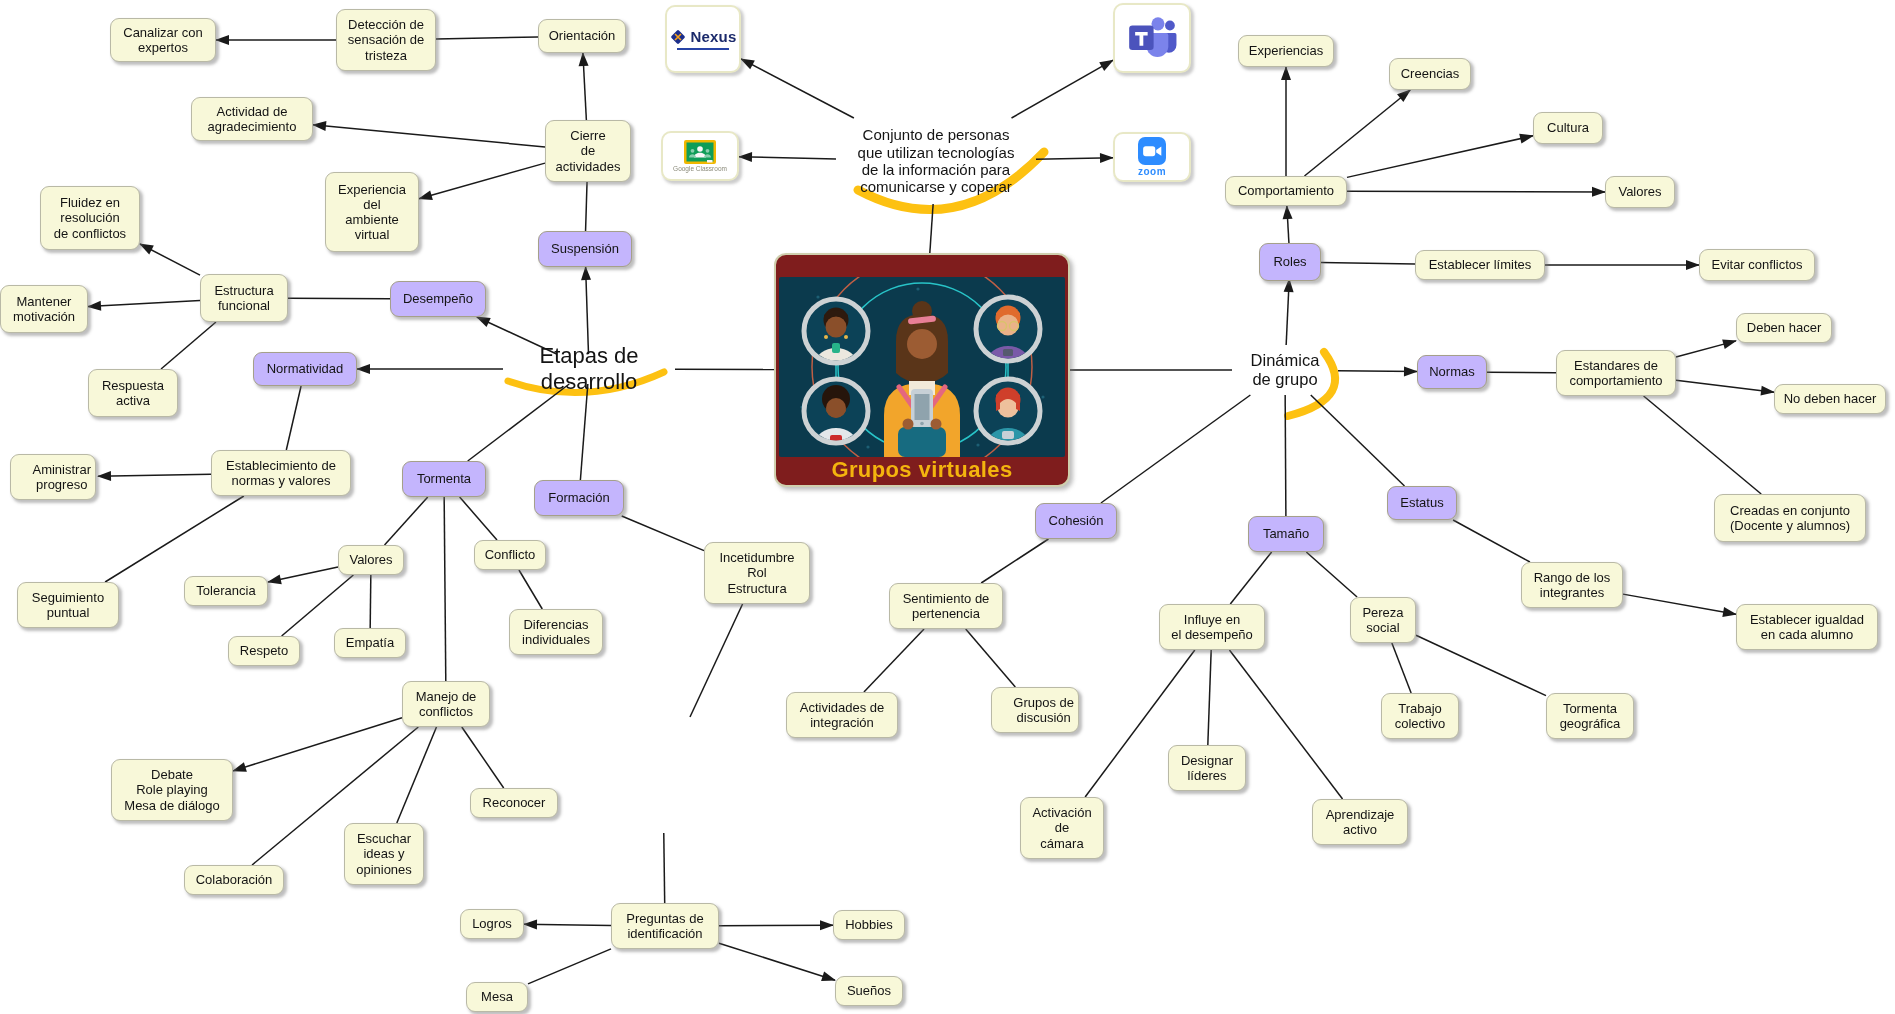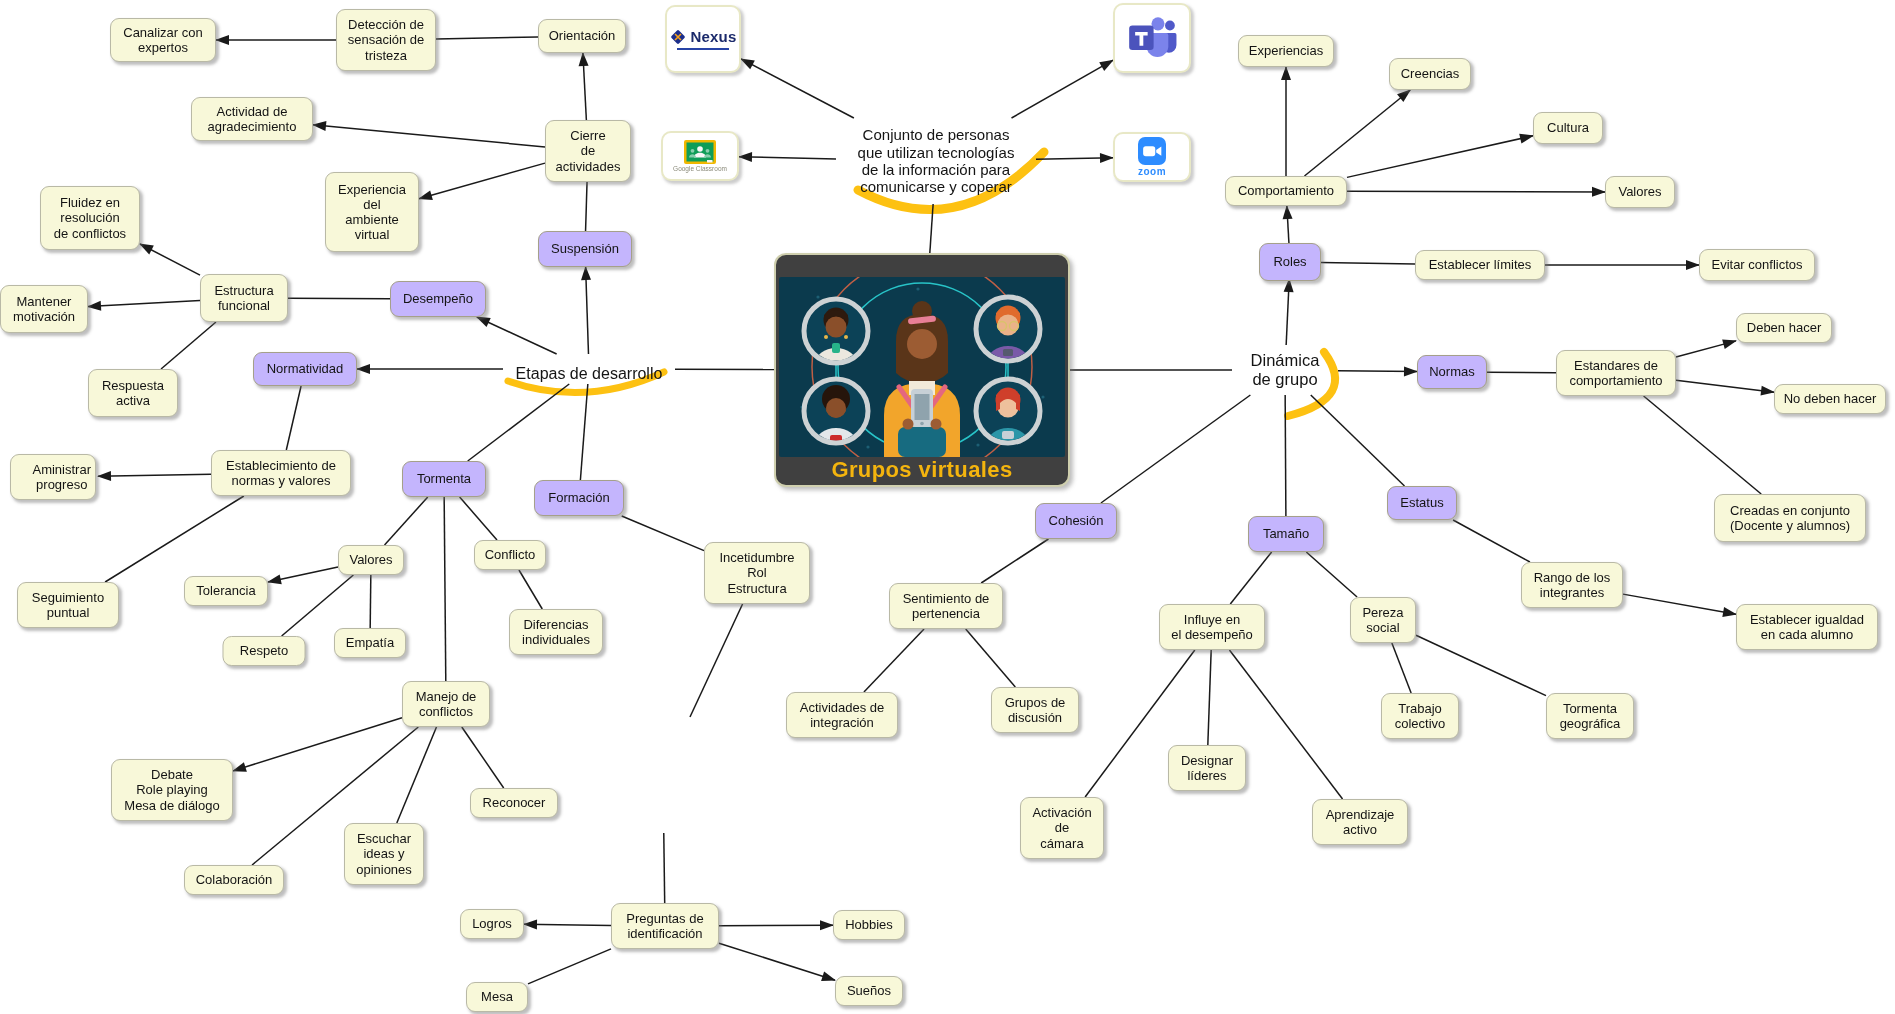--- a/index.html
+++ b/index.html
@@ -19,21 +19,21 @@
   .hub{background:transparent;border:none;}
   .logo{background:#ffffff;border:2px solid #e8e8c6;border-radius:10px;
         box-shadow:2.5px 2.5px 3px rgba(110,110,110,.35);gap:1px;}
   .logo-ic{display:flex;align-items:center;justify-content:center;}
   .logo-label{font-weight:bold;}
   .nexus-row{display:flex;flex-direction:row;align-items:center;gap:3px;}
   .nexus .logo-label{font-size:15px;color:#1b2a6b;letter-spacing:.2px;}
   .nexus .tagline{width:52px;height:2px;background:#2743a6;margin-top:1px;}
   .classroom .logo-label{font-size:6.5px;color:#8a8a7a;font-weight:normal;}
   .zoomapp .logo-label{font-size:10px;color:#2d8cff;font-weight:bold;letter-spacing:.5px;}
-  .imagebox{background:#404040;border:2px solid #cfcfae;border-radius:12px;
+  .imagebox{background:#7f1d1d;border:2px solid #cfcfae;border-radius:12px;
         box-shadow:3px 3px 4px rgba(110,110,110,.45);padding:22px 4px 0;justify-content:flex-start;}
   .scene{width:286px;height:180px;display:block;border-radius:2px;}
   .caption{font-size:22px;font-weight:bold;color:#f4b40e;line-height:26px;letter-spacing:.4px;}
 </style>
 </head>
 <body>
 
 <div class="canvas" id="map">
   <svg id="edges" width="1895" height="1014">
     <defs>
@@ -242,21 +242,21 @@
     <div class="node accent" style="left: 438px; top: 299px; width: 96px; height: 36px;">
       <div class="lbl">Desempeño</div>
     </div>
     <div class="node box" style="left: 133px; top: 393px; width: 90px; height: 48px;">
       <div class="lbl">Respuesta
 activa</div>
     </div>
     <div class="node accent" style="left: 305px; top: 369px; width: 104px; height: 34px;">
       <div class="lbl">Normatividad</div>
     </div>
-    <div class="node hub" style="left: 589px; top: 369px; width: 172px; height: 30px; font-size: 16px; justify-content: flex-end;">
+    <div class="node hub" style="left: 589px; top: 369px; width: 172px; height: 30px; font-size: 22px;">
       <div class="lbl">Etapas de desarrollo</div>
     </div>
     <div class="node imagebox" style="left: 922px; top: 370px; width: 296px; height: 234px;">
       <svg class="scene" viewBox="0 0 288 180" preserveAspectRatio="xMidYMid slice">
         <rect width="288" height="180" fill="#0b3a4d"></rect>
         <g fill="#1d5f74">
           <circle cx="40" cy="20" r="1.6"></circle>
           <circle cx="250" cy="28" r="1.6"></circle>
           <circle cx="265" cy="120" r="1.6"></circle>
           <circle cx="24" cy="130" r="1.6"></circle>
@@ -415,21 +415,21 @@
 el desempeño</div>
     </div>
     <div class="node box" style="left: 1383px; top: 620px; width: 66px; height: 46px;">
       <div class="lbl">Pereza
 social</div>
     </div>
     <div class="node box" style="left: 1572px; top: 585px; width: 102px; height: 46px;">
       <div class="lbl">Rango de los
 integrantes</div>
     </div>
-    <div class="node box" style="left: 264px; top: 651px; width: 83px; height: 30px;">
+    <div class="node box" style="left: 264px; top: 651px; width: 72px; height: 30px;">
       <div class="lbl">Respeto</div>
     </div>
     <div class="node box" style="left: 370px; top: 643px; width: 72px; height: 30px;">
       <div class="lbl">Empatía</div>
     </div>
     <div class="node box" style="left: 556px; top: 632px; width: 94px; height: 46px;">
       <div class="lbl">Diferencias
 individuales</div>
     </div>
     <div class="node box" style="left: 1807px; top: 627px; width: 142px; height: 46px;">
@@ -437,21 +437,21 @@
 en cada alumno</div>
     </div>
     <div class="node box" style="left: 446px; top: 704px; width: 88px; height: 46px;">
       <div class="lbl">Manejo de
 conflictos</div>
     </div>
     <div class="node box" style="left: 842px; top: 715px; width: 112px; height: 46px;">
       <div class="lbl">Actividades de
 integración</div>
     </div>
-    <div class="node box" style="left: 1035px; top: 710px; width: 88px; height: 46px;">
+    <div class="node box" style="left: 1035px; top: 710px; width: 88px; height: 46px; align-items: flex-end;">
       <div class="lbl">Grupos de
 discusión</div>
     </div>
     <div class="node box" style="left: 1420px; top: 716px; width: 78px; height: 46px;">
       <div class="lbl">Trabajo
 colectivo</div>
     </div>
     <div class="node box" style="left: 1590px; top: 716px; width: 88px; height: 46px;">
       <div class="lbl">Tormenta
 geográfica</div>

